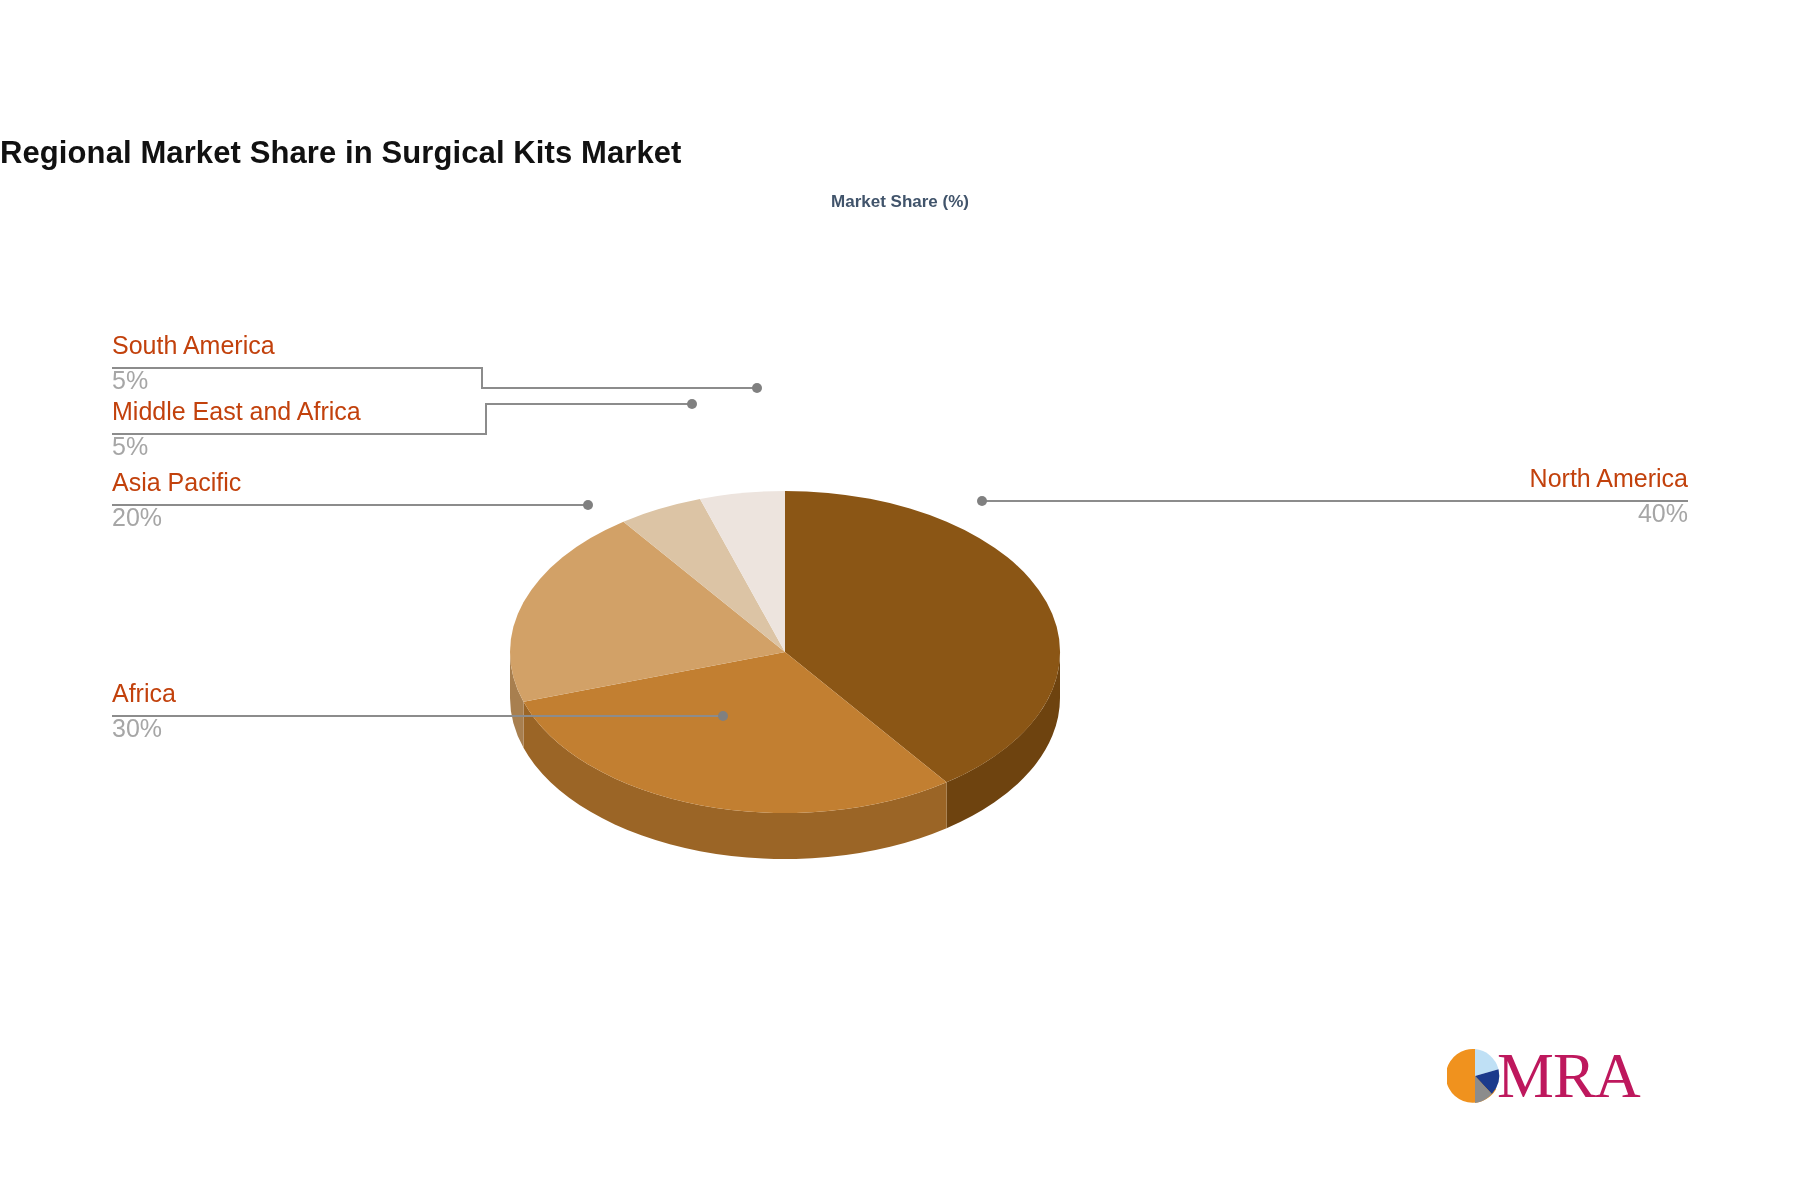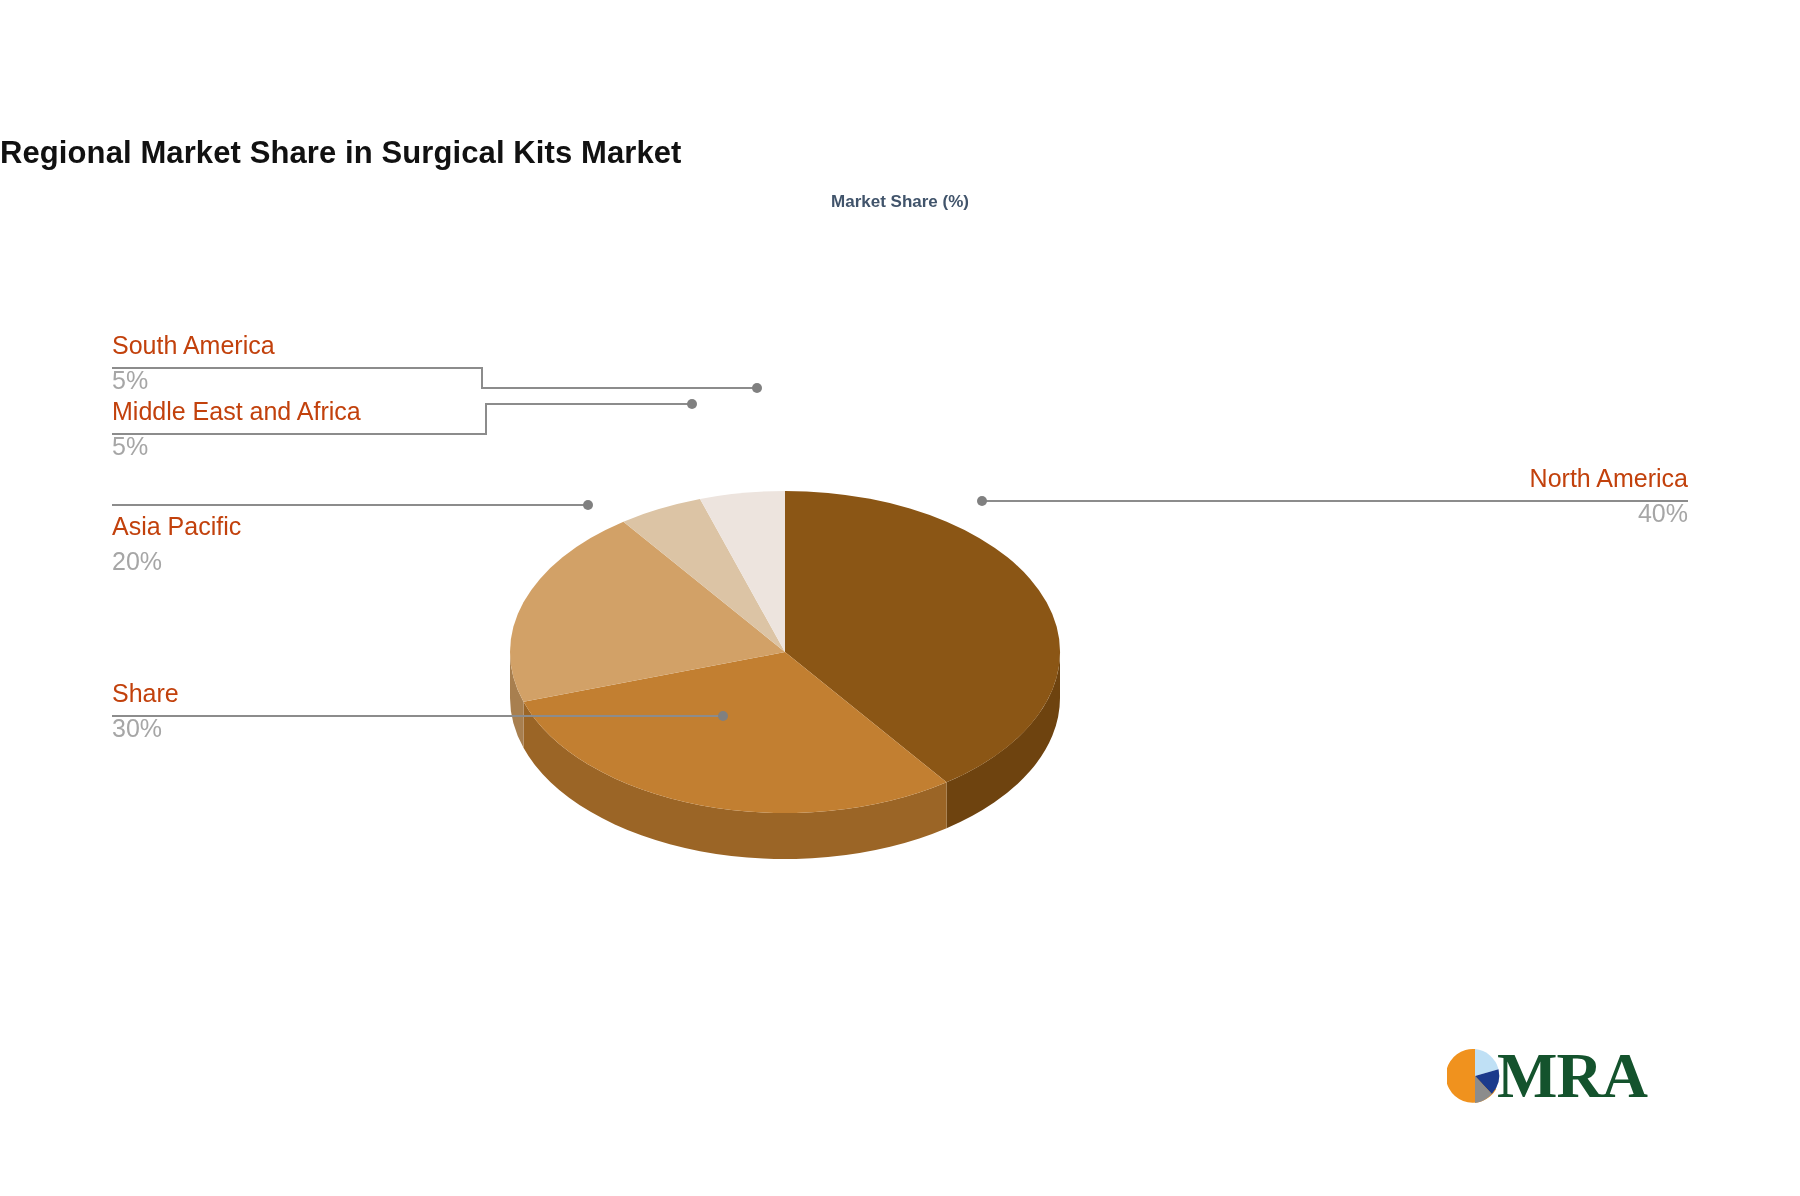--- a/index.html
+++ b/index.html
@@ -81,22 +81,22 @@
     align-items: center;
   }
   .logo-mark {
     width: 56px;
     height: 56px;
     flex: 0 0 auto;
   }
   .logo-text {
     font-family: "Liberation Serif", serif;
     font-size: 64px;
-    font-weight: bold;
-    color: #14532d;
+    font-weight: normal;
+    color: #be185d;
     line-height: 56px;
     letter-spacing: -1px;
     margin-left: -6px;
   }
 </style>
 </head>
 <body>
 
 <div class="canvas">
 
@@ -150,27 +150,27 @@
   <div class="callout" style="left:112px; top:330px; width:370px;">
     <div class="cl-name">South America</div>
     <div class="cl-value">5%</div>
   </div>
 
   <div class="callout" style="left:112px; top:396px; width:374px;">
     <div class="cl-name">Middle East and Africa</div>
     <div class="cl-value">5%</div>
   </div>
 
-  <div class="callout" style="left:112px; top:467px; width:476px;margin-top:44px;">
+  <div class="callout" style="left:112px; top:467px; width:476px;">
     <div class="cl-name">Asia Pacific</div>
     <div class="cl-value">20%</div>
   </div>
 
   <div class="callout" style="left:112px; top:678px; width:611px;">
-    <div class="cl-name">Share</div>
+    <div class="cl-name">Africa</div>
     <div class="cl-value">30%</div>
   </div>
 
   <div class="callout right" style="left:1168px; top:463px; width:520px;">
     <div class="cl-name">North America</div>
     <div class="cl-value">40%</div>
   </div>
 
   <div class="logo">
     <svg class="logo-mark" viewBox="0 0 100 100" xmlns="http://www.w3.org/2000/svg">

